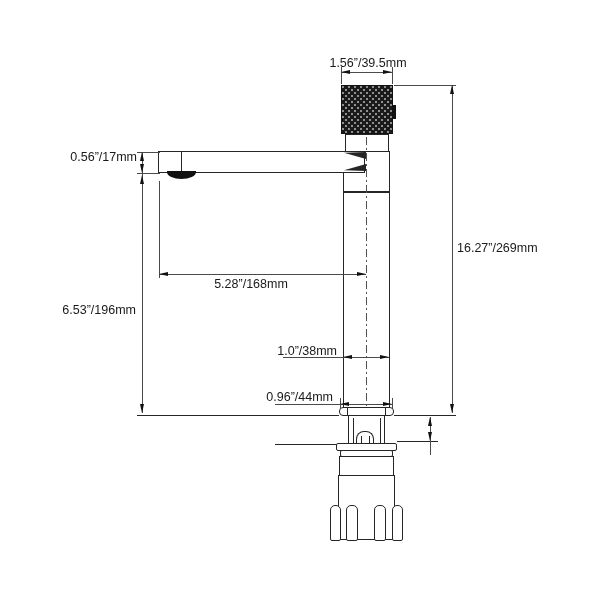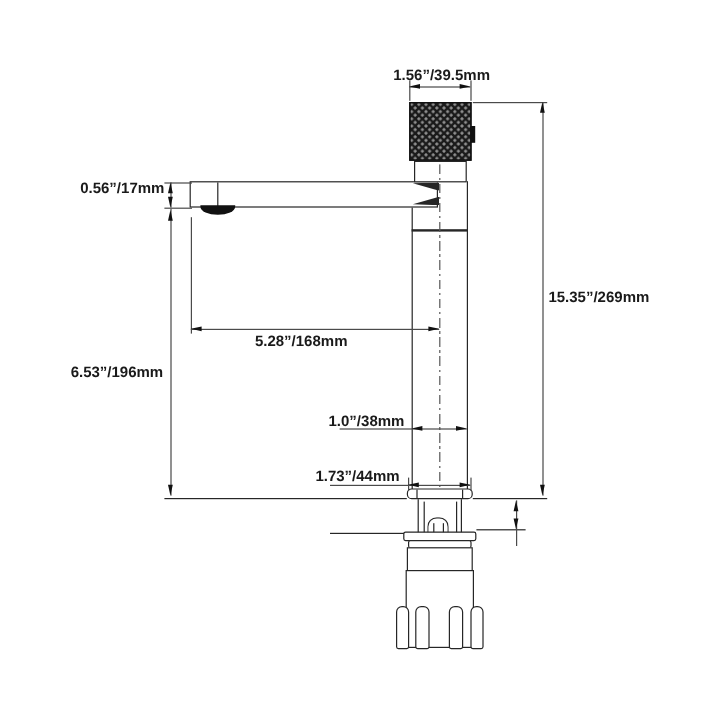--- a/index.html
+++ b/index.html
@@ -1,18 +1,18 @@
 <!DOCTYPE html>
 <html><head>
 <meta charset="utf-8">
 <style>
   html,body{margin:0;padding:0;background:#fff;}
   #canvas{
     position:relative;width:600px;height:600px;background:#ffffff;overflow:hidden;
-    font-family:"Liberation Sans", sans-serif;color:#1a1a1a;font-weight:bold;
+    font-family:"Liberation Sans", sans-serif;color:#1a1a1a;
   }
   
   .ln{position:absolute;background:#4a4a4a;}           
   .obj{position:absolute;background:#262626;}          
   .rect{position:absolute;box-sizing:border-box;border:1.5px solid #262626;background:#fff;}
   .lbl{position:absolute;font-size:12.5px;line-height:14px;white-space:nowrap;color:#1a1a1a;}
   .lbl.center{transform:translateX(-50%);}
   .lbl.right{transform:translateX(-100%);}
   
   .ar{position:absolute;width:0;height:0;}
@@ -91,21 +91,21 @@
   <div class="rect" style="left:374px;top:505px;width:12px;height:36px;border-radius:5px 5px 2px 2px;"></div>
   <div class="rect" style="left:392px;top:505px;width:11px;height:36px;border-radius:5px 5px 2px 2px;"></div>
 
   <div class="lbl center" style="left:368px;top:56px;">1.56”/39.5mm</div>
   <div class="ln" style="left:341px;top:72px;width:51px;height:1px;"></div>
   <div class="ln" style="left:341px;top:67px;width:1px;height:17px;"></div>
   <div class="ln" style="left:392px;top:67px;width:1px;height:17px;"></div>
   <div class="ar left" style="left:341px;top:69.5px;"></div>
   <div class="ar right" style="left:383px;top:69.5px;"></div>
 
-  <div class="lbl" style="left:457px;top:241px;">15.35”/269mm</div>
+  <div class="lbl" style="left:457px;top:241px;">16.27”/269mm</div>
   <div class="ln" style="left:394px;top:85px;width:62px;height:1px;"></div>
   <div class="ln" style="left:452px;top:85px;width:1px;height:328px;"></div>
   <div class="ar up" style="left:450px;top:85px;"></div>
   <div class="ar down" style="left:450px;top:404px;"></div>
 
   <div class="lbl right" style="left:137px;top:150px;">0.56”/17mm</div>
   <div class="ln" style="left:137px;top:152px;width:23px;height:1px;"></div>
   <div class="ln" style="left:137px;top:173px;width:23px;height:1px;"></div>
   <div class="ln" style="left:142px;top:152px;width:1px;height:21px;"></div>
   <div class="ar up" style="left:140px;top:152px;"></div>
@@ -120,21 +120,21 @@
   <div class="ln" style="left:159px;top:181px;width:1px;height:97px;"></div>
   <div class="ln" style="left:159px;top:274px;width:207px;height:1px;"></div>
   <div class="ar left" style="left:159px;top:271.5px;"></div>
   <div class="ar right" style="left:357px;top:271.5px;"></div>
 
   <div class="lbl right" style="left:337px;top:344px;">1.0”/38mm</div>
   <div class="ln" style="left:283px;top:357px;width:106px;height:1px;"></div>
   <div class="ar left" style="left:343px;top:354.5px;"></div>
   <div class="ar right" style="left:380px;top:354.5px;"></div>
 
-  <div class="lbl right" style="left:333px;top:390px;">1.73”/44mm</div>
+  <div class="lbl right" style="left:333px;top:390px;">0.96”/44mm</div>
   <div class="ln" style="left:275px;top:404px;width:117px;height:1px;"></div>
   <div class="ln" style="left:340px;top:398px;width:1px;height:11px;"></div>
   <div class="ln" style="left:392px;top:398px;width:1px;height:11px;"></div>
   <div class="ar left" style="left:340px;top:401.5px;"></div>
   <div class="ar right" style="left:383px;top:401.5px;"></div>
 
   <div class="ln" style="left:430px;top:417px;width:1px;height:38px;"></div>
   <div class="ar up" style="left:428px;top:417px;"></div>
   <div class="ar down" style="left:428px;top:432px;"></div>
 

